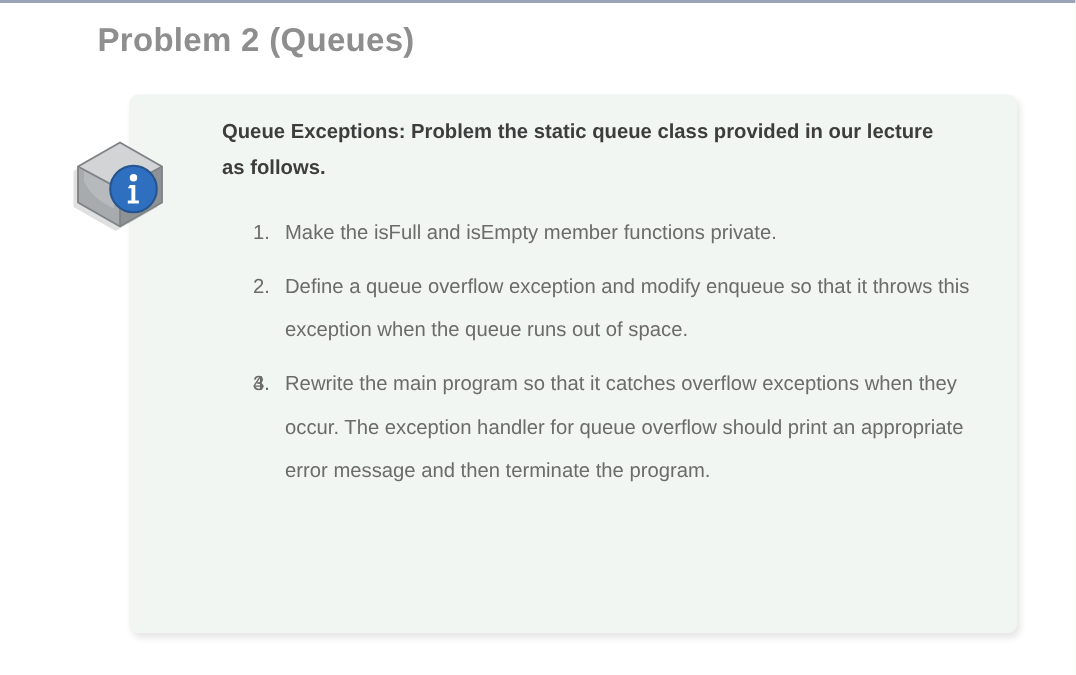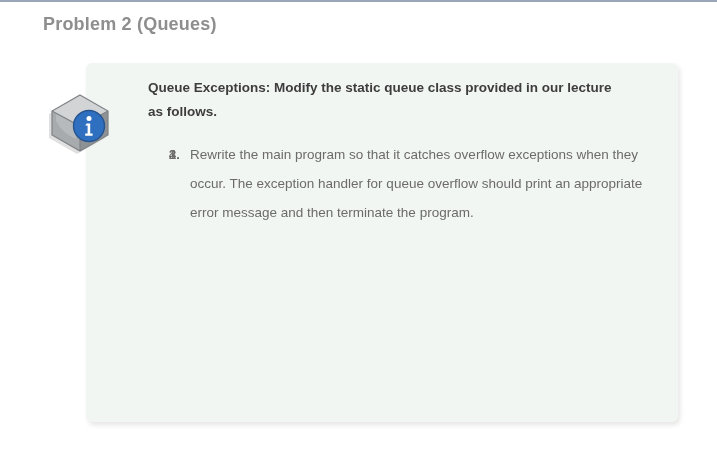--- a/index.html
+++ b/index.html
@@ -20,23 +20,23 @@
     position: absolute;
     left: 0;
     top: 0;
     width: 717px;
     height: 2px;
     background: #9aa5b8;
   }
 
   .page-title {
     position: absolute;
-    left: 43px;
+    left: 65px;
     top: 14px;
-    font-size: 18px;
+    font-size: 22px;
     font-weight: bold;
     color: #8e8e8e;
     letter-spacing: 0.2px;
     white-space: nowrap;
   }
 
   
   .callout {
     position: absolute;
     left: 86px;
@@ -129,28 +129,30 @@
     <path d="M34,37 L6,22 M34,37 L62,22 M34,37 L34,62" stroke="#7e8285" stroke-width="1.1" fill="none"></path>
 
     <circle cx="43" cy="37" r="15.5" fill="#2f6fc0" stroke="#26548f" stroke-width="1.4"></circle>
 
     <circle cx="43" cy="29.5" r="2.5" fill="#ffffff"></circle>
     <path d="M40.6,34.4 h3.6 v10.2 h2.4 v2.1 h-7.4 v-2.1 h2.4 v-8.1 h-2.4 z" fill="#ffffff"></path>
   </svg>
 </div>
 
 <div class="callout-body">
-  <p class="callout-heading">Queue Exceptions: Modify the static queue class provided in our lecture as follows.</p>
+  <p class="callout-heading">Queue Exceptions: Problem the static queue class provided in our lecture as follows.</p>
 
   <ol class="steps">
     <li class="step">
       <span class="step-num">1.</span>
+      <span>Make the isFull and isEmpty member functions private.</span>
     </li>
     <li class="step">
       <span class="step-num">2.</span>
+      <span>Define a queue overflow exception and modify enqueue so that it throws this exception when the queue runs out of space.</span>
     </li>
     <li class="step">
       <span class="step-num">3.</span>
     </li>
     <li class="step">
       <span class="step-num">4.</span>
       <span>Rewrite the main program so that it catches overflow exceptions when they occur. The exception handler for queue overflow should print an appropriate error message and then terminate the program.</span>
     </li>
   </ol>
 </div>

